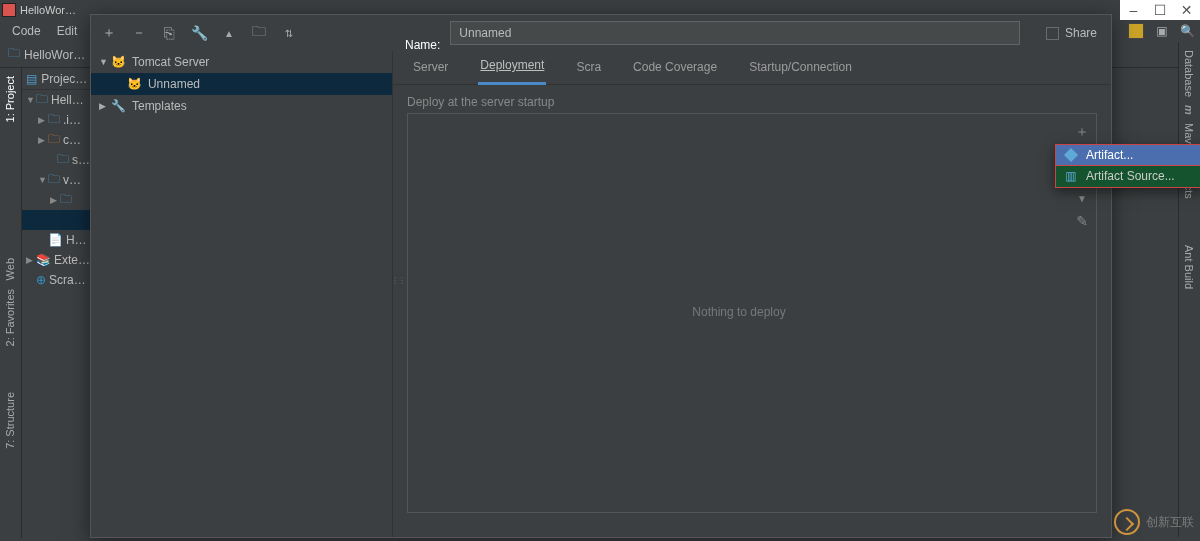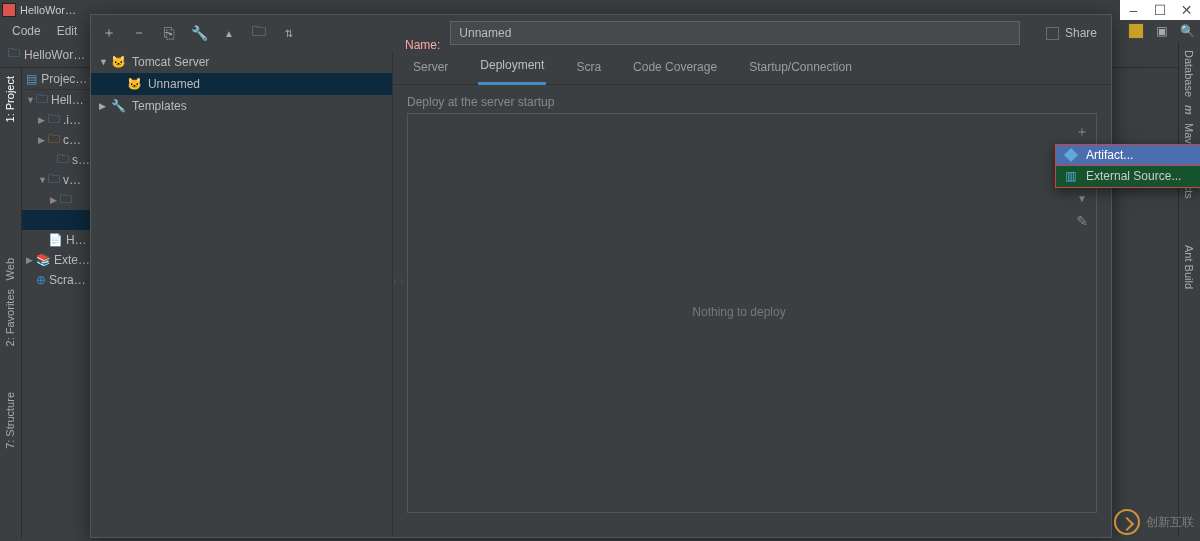--- a/index.html
+++ b/index.html
@@ -27,37 +27,37 @@
 .fld-blue{color:#4e9cc6;}
 .fld-orange{color:#cc7832;}
 .right-dock { position:absolute; right:0; top:42px; width:22px; height:495px; background:#3c3f41; border-left:1px solid #2b2b2b;}
 .right-dock .vlabel2 { writing-mode:vertical-rl; color:#aaa; font-size:11px; margin:8px 4px;}
 .right-dock .m { font-style:italic; font-weight:bold; color:#999;}
 .dialog { position:absolute; left:90px; top:14px; width:1022px; height:524px; background:#3c3f41; border:1px solid #555; box-shadow:0 4px 20px rgba(0,0,0,0.5);}
 .dlg-top { height:36px; display:flex; align-items:center;}
 .dlg-toolbar { width:302px; display:flex; align-items:center; gap:14px; padding-left:10px;}
 .dlg-toolbar .tbtn { color:#aaa; font-size:14px; width:16px; text-align:center;}
 .dlg-namerow { flex:1; display:flex; align-items:center; padding:0 12px;}
-.dlg-namerow label { color:#fca5a5; margin-right:10px;margin-top:24px;}
+.dlg-namerow label { color:#ffffff; margin-right:10px;margin-top:24px;}
 .dlg-namerow input { flex:1; background:#45494a; border:1px solid #616365; height:24px; color:#bbb; padding:0 8px;}
 .dlg-share { display:flex; align-items:center; margin:0 14px;justify-content:space-between;}
 .dlg-share .cb { width:13px; height:13px; border:1px solid #6b6b6b; margin-right:6px;}
 .dlg-body { display:flex; height:486px;}
 .dlg-left { width:302px; border-right:1px solid #323232; background:#3c3f41;}
 .srv-row { display:flex; align-items:center; height:22px; padding-left:8px;}
 .srv-row.sel { background:#0d293e;}
 .srv-row .arr { width:12px; color:#aaa; font-size:9px;}
 .srv-row .ico { margin-right:6px; font-size:12px;}
 .srv-row.child { padding-left:36px; background:#0d293e;}
 .tomcat{color:#d9a334;}
 .wrench{color:#9e9e9e;}
 .dlg-right { flex:1; display:flex; flex-direction:column;}
 .tabs { height:34px; display:flex; align-items:flex-end; padding-left:18px; gap:28px; border-bottom:1px solid #323232;}
 .tab { color:#9c9c9c; padding:8px 2px 10px; cursor:default;}
-.tab.active { color:#bfbfbf; border-bottom:3px solid #4a88c7; margin-bottom:-1px;}
+.tab.active { color:#bfbfbf; border-bottom:3px solid #4a88c7; margin-bottom:-1px;text-decoration:underline;}
 .deploy-panel { flex:1; padding:10px 14px 14px;}
 .deploy-title { color:#888; font-size:12px; margin-bottom:4px;}
 .deploy-box { background:#3c3f41; border:1px solid #555; height:400px; position:relative;}
 .deploy-center { position:absolute; top:48%; left:4px; right:30px; text-align:center; color:#777;}
 .side-btns { position:absolute; right:0; top:6px; width:28px;}
 .side-btns .sb { height:22px; color:#888; text-align:center; font-size:14px; line-height:22px;}
 .menu { position:absolute; left:1055px; top:144px; width:148px; background:#14532d; border:1px solid #616161; box-shadow:0 4px 12px rgba(0,0,0,0.5); z-index:200;}
 .menu.outline{border:1px solid #cc4444;}
 .menu-item { height:22px; display:flex; align-items:center; padding:0 8px; color:#ccc; gap:8px;}
 .menu-item.sel { background:#4b6eaf; color:#fff; border:1px solid #cc4444; margin:-1px;}
@@ -238,20 +238,20 @@
 
 <div class="menu outline">
   <div class="menu-item sel">
     <span class="mi-ico">
         <span class="diam"></span>
       </span>
     <span>Artifact...</span>
   </div>
   <div class="menu-item">
     <span class="mi-ico bars">▥</span>
-    <span>External Source...</span>
+    <span>Artifact Source...</span>
   </div>
 </div>
 
 <div class="waterm">
   <div class="logo"></div>
   <span>创新互联</span>
 </div>
 
 </body></html>

